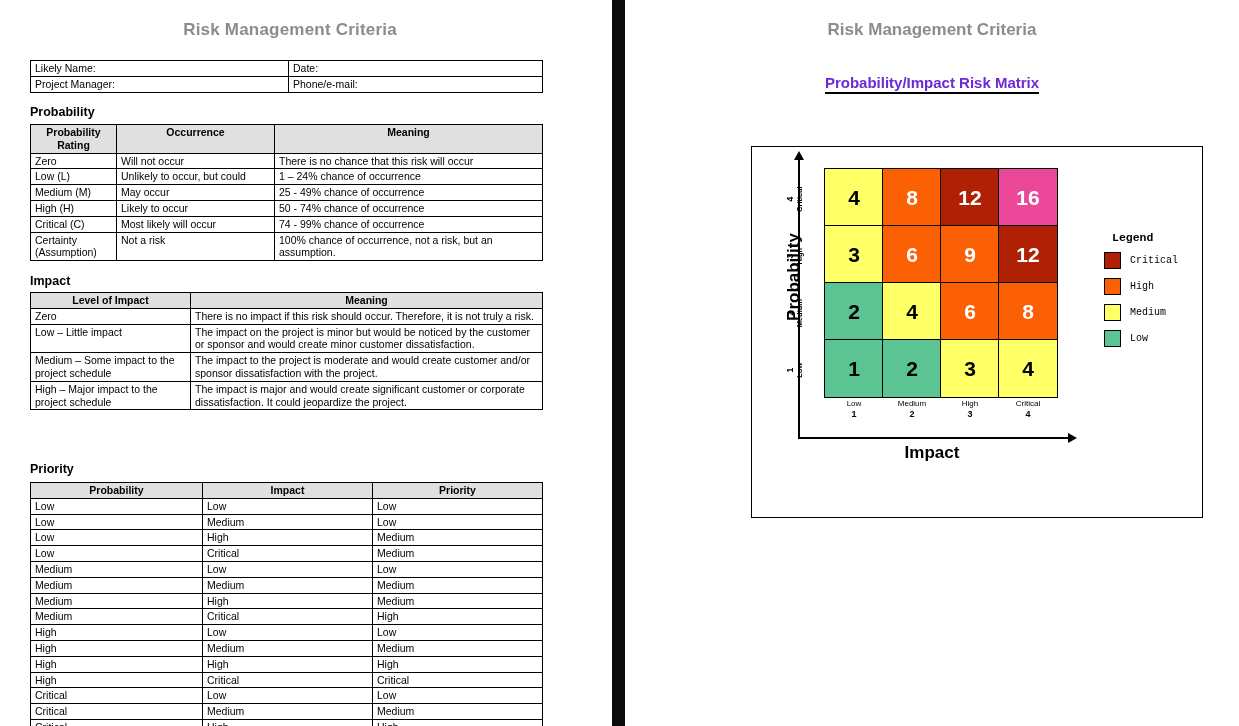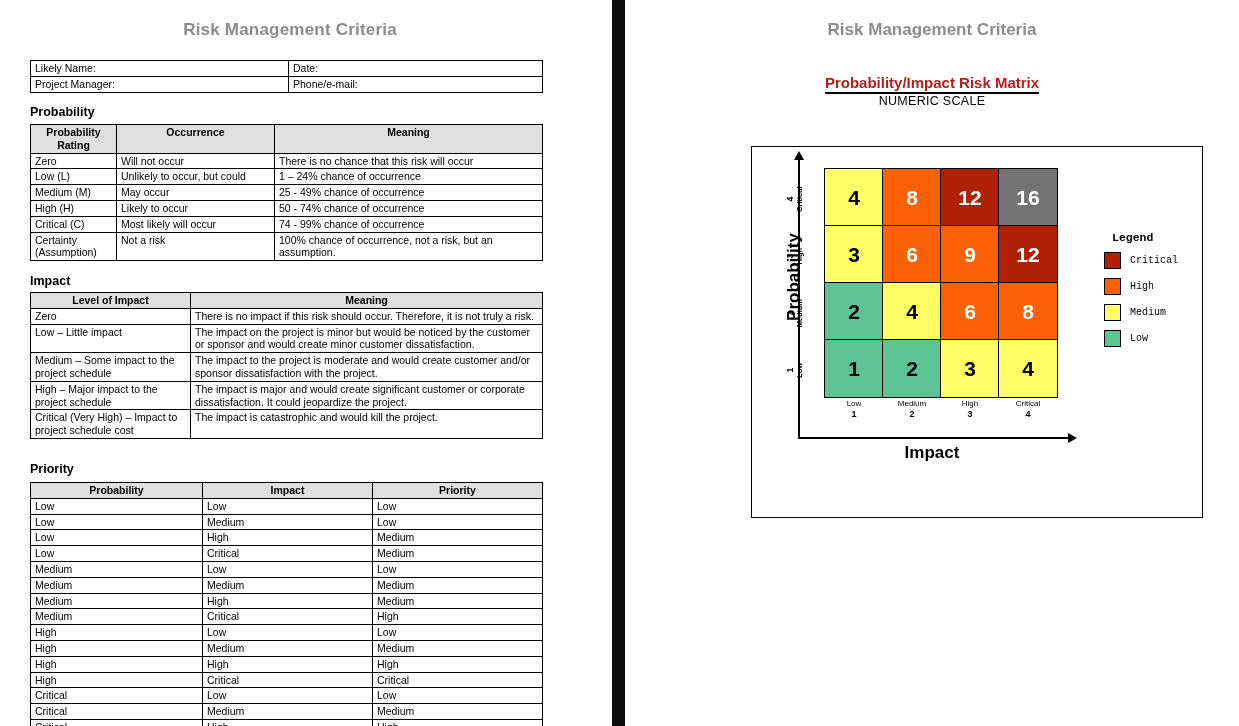--- a/index.html
+++ b/index.html
@@ -62,21 +62,21 @@
   .tbl-priority th{padding:1px 4px;}
 
   
   .right{position:absolute;left:625px;top:0;width:614px;height:726px;}
   .doc-title-r{
     position:absolute;left:0;top:20px;width:614px;
     text-align:center;font-size:17px;font-weight:bold;color:#8c8c8c;
   }
   .matrix-title{
     position:absolute;left:0;top:74px;width:614px;text-align:center;
-    font-size:15px;font-weight:bold;color:#b91c1c;
+    font-size:15px;font-weight:bold;color:#6d28d9;
   }
   .matrix-title span{border-bottom:2px solid #000;padding-bottom:1px;}
   .matrix-sub{
     position:absolute;left:0;top:94px;width:614px;text-align:center;
     font-size:12.5px;color:#000;letter-spacing:.3px;
   }
 
   .matrix-box{
     position:absolute;left:126px;top:146px;width:452px;height:372px;
     border:1.5px solid #000;background:#fff;box-sizing:border-box;
@@ -243,24 +243,20 @@
             <td>The impact on the project is minor but would be noticed by the customer or sponsor and would create minor customer dissatisfaction.</td>
           </tr>
           <tr>
             <td>Medium – Some impact to the project schedule</td>
             <td>The impact to the project is moderate and would create customer and/or sponsor dissatisfaction with the project.</td>
           </tr>
           <tr>
             <td>High – Major impact to the project schedule</td>
             <td>The impact is major and would create significant customer or corporate dissatisfaction.  It could jeopardize the project.</td>
           </tr>
-          <tr>
-            <td>Critical (Very High) – Impact to project schedule cost</td>
-            <td>The impact is catastrophic and would kill the project.</td>
-          </tr>
         </tbody>
     </table>
 
     <div class="sec-label" style="left:30px;top:462px;">Priority</div>
 
     <table class="grid tbl-priority">
       <colgroup>
           <col style="width:172px">
           <col style="width:170px">
           <col style="width:170px">
@@ -355,21 +351,20 @@
 
   <div class="divider"></div>
 
   <div class="right">
 
     <div class="doc-title-r">Risk Management Criteria</div>
 
     <div class="matrix-title">
       <span>Probability/Impact Risk Matrix</span>
     </div>
-    <div class="matrix-sub">NUMERIC SCALE</div>
 
     <div class="matrix-box">
 
       <div class="yaxis-arrow"></div>
       <div class="yaxis-line"></div>
       <div class="xaxis-line"></div>
       <div class="xaxis-arrow"></div>
 
       <div class="ylabel">Probability</div>
       <div class="xlabel">Impact</div>
@@ -389,21 +384,21 @@
           </div>
           <div class="ytick" style="left: 14px; top: 214px;">
             <span class="num">1</span>
             <span class="nm">Low</span>
           </div>
         </div>
       <div class="cells" id="matrix-cells">
           <div class="cell" style="background: rgb(255, 255, 102); color: rgb(0, 0, 0);">4</div>
           <div class="cell" style="background: rgb(251, 97, 4); color: rgb(255, 255, 255);">8</div>
           <div class="cell" style="background: rgb(176, 32, 5); color: rgb(255, 255, 255);">12</div>
-          <div class="cell" style="background: #737373; color: rgb(255, 255, 255); text-align: center;">16</div>
+          <div class="cell" style="background: #ec4899; color: rgb(255, 255, 255); text-align: center;">16</div>
           <div class="cell" style="background: rgb(255, 255, 102); color: rgb(0, 0, 0);">3</div>
           <div class="cell" style="background: rgb(251, 97, 4); color: rgb(255, 255, 255);">6</div>
           <div class="cell" style="background: rgb(251, 97, 4); color: rgb(255, 255, 255);">9</div>
           <div class="cell" style="background: rgb(176, 32, 5); color: rgb(255, 255, 255);">12</div>
           <div class="cell" style="background: rgb(92, 195, 146); color: rgb(0, 0, 0);">2</div>
           <div class="cell" style="background: rgb(255, 255, 102); color: rgb(0, 0, 0);">4</div>
           <div class="cell" style="background: rgb(251, 97, 4); color: rgb(255, 255, 255);">6</div>
           <div class="cell" style="background: rgb(251, 97, 4); color: rgb(255, 255, 255);">8</div>
           <div class="cell" style="background: rgb(92, 195, 146); color: rgb(0, 0, 0);">1</div>
           <div class="cell" style="background: rgb(92, 195, 146); color: rgb(0, 0, 0);">2</div>

